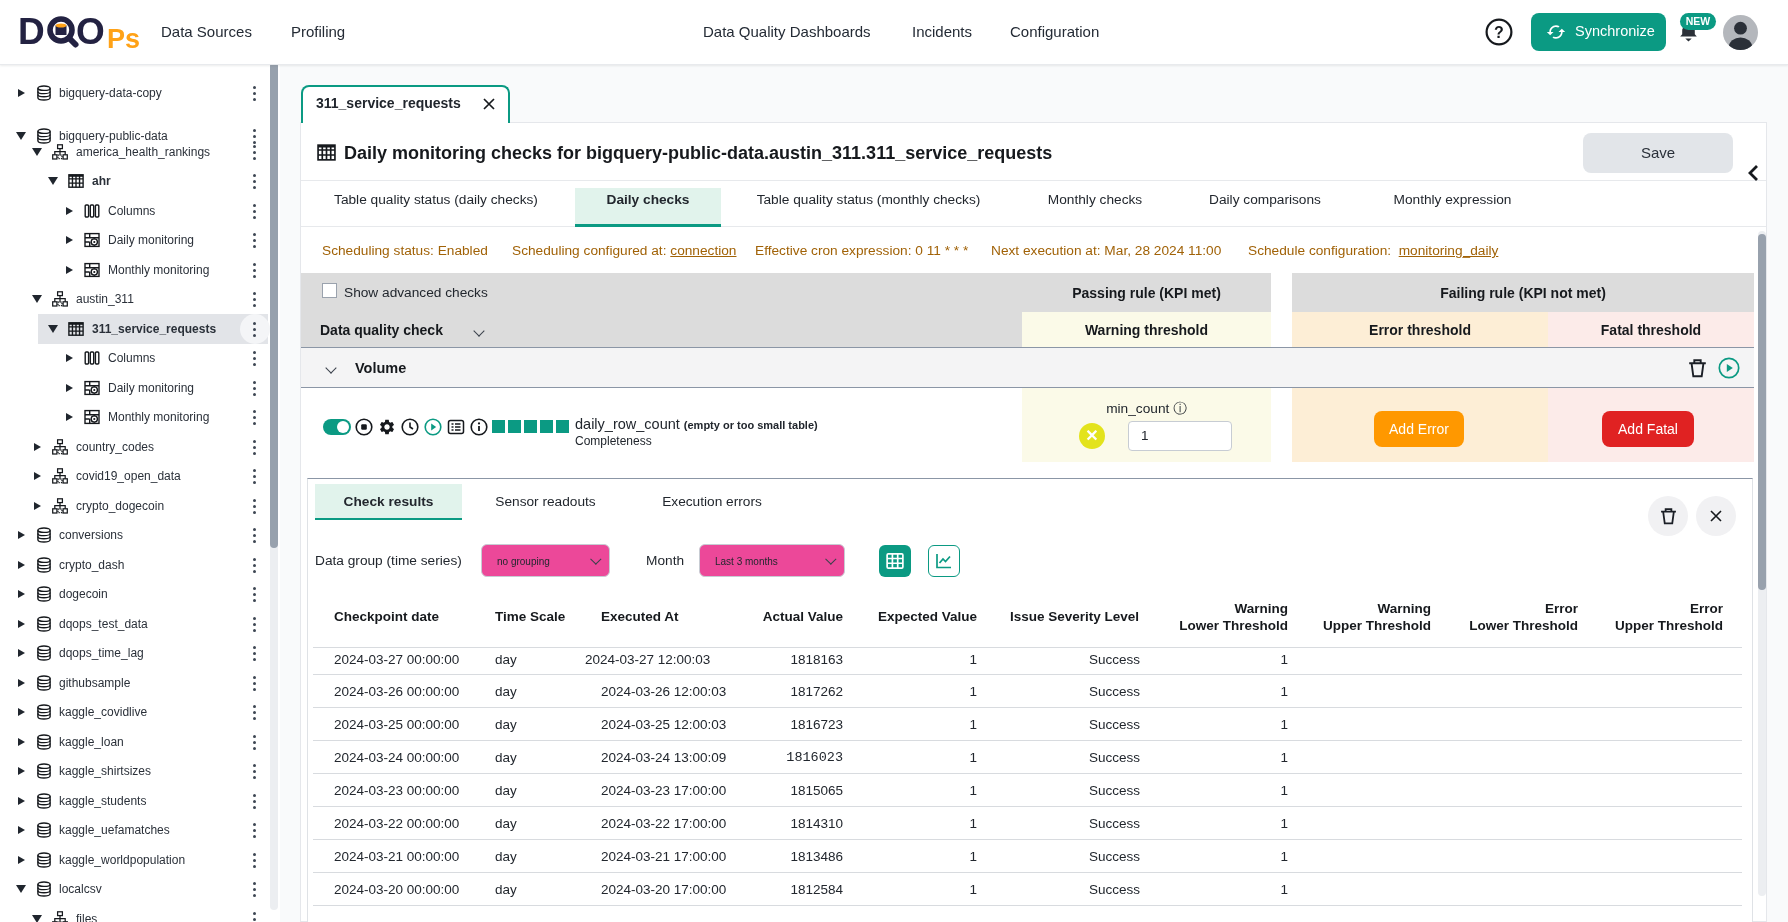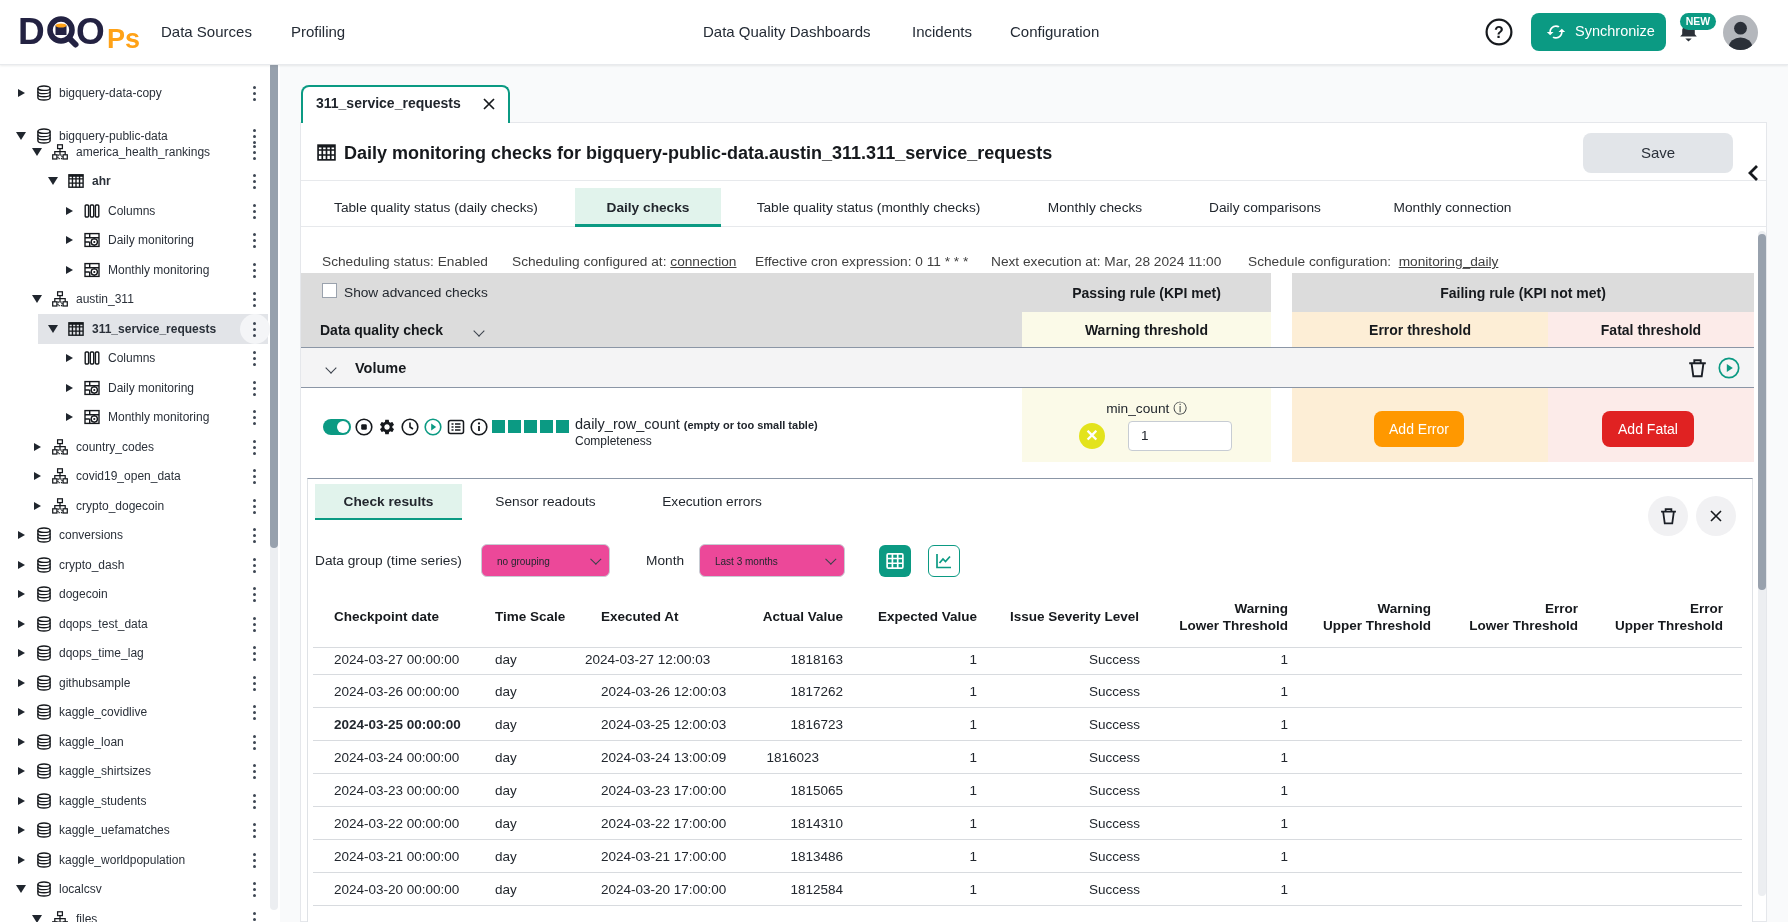--- a/index.html
+++ b/index.html
@@ -25,26 +25,26 @@
 #sscroll{position:absolute;left:270px;top:62px;width:8px;height:848px;background:#eceef1;border-radius:4px;}
 #sscrollthumb{position:absolute;left:270px;top:62px;width:8px;height:486px;background:#98a1ad;border-radius:4px;}
 
 #tab311{position:absolute;left:301px;top:85px;width:209px;height:38px;background:#fff;border:2px solid #0b9a83;border-bottom:none;border-radius:8px 8px 0 0;z-index:3;}
 #tab311 .t{position:absolute;left:13px;top:8px;font-size:14px;font-weight:bold;color:#21262d;}
 #panel{position:absolute;left:300px;top:122px;width:1467px;height:800px;background:#fff;border:1px solid #e5e7eb;}
 
 #ttl{position:absolute;left:344px;top:143px;font-size:18px;font-weight:bold;color:#16191d;}
 #savebtn{position:absolute;left:1583px;top:133px;width:150px;height:40px;background:#e2e5e9;border-radius:8px;text-align:center;line-height:40px;font-size:15px;color:#2a3039;}
 
-.mtab{position:absolute;top:188px;height:39px;line-height:39px;font-size:13.7px;color:#22272e;text-align:center;}
+.mtab{position:absolute;top:180px;height:39px;line-height:39px;font-size:13.7px;color:#22272e;text-align:center;}
 #mtabline{position:absolute;left:301px;top:226px;width:1465px;height:1px;background:#e7e9ec;}
 #mtabact{position:absolute;left:575px;top:188px;width:146px;height:39px;background:#e1f3ec;}
 #mtabactline{position:absolute;left:575px;top:224px;width:146px;height:3px;background:#0b9a83;}
 
-.sched{position:absolute;top:254px;font-size:13.7px;color:#404040;white-space:nowrap;}
+.sched{position:absolute;top:243px;font-size:13.7px;color:#a16207;white-space:nowrap;}
 
 #hdr1{position:absolute;left:301px;top:273px;width:970px;height:39px;background:#dcdcdc;}
 #hdr1b{position:absolute;left:1292px;top:273px;width:462px;height:39px;background:#dcdcdc;}
 #hdr2l{position:absolute;left:301px;top:312px;width:721px;height:36px;background:#dcdcdc;}
 .wcol{background:#fbfae8;}
 .ecol{background:#fdeed6;}
 .fcol{background:#fcebe9;}
 .hbold{font-weight:bold;font-size:14px;color:#16191d;}
 
 #volrow{position:absolute;left:301px;top:347px;width:1453px;height:41px;background:#f4f4f5;border-top:1.5px solid #8b96a6;}
@@ -532,21 +532,21 @@
     <path d="M11 2L4 9l7 7"></path>
   </svg>
 <div id="mtabline"></div>
 <div id="mtabact"></div>
 <div id="mtabactline"></div>
 <div class="mtab" style="left:332px;width:208px;">Table quality status (daily checks)</div>
 <div class="mtab" style="left:575px;width:146px;font-weight:bold;">Daily checks</div>
 <div class="mtab" style="left:754px;width:229px;">Table quality status (monthly checks)</div>
 <div class="mtab" style="left:1047px;width:96px;">Monthly checks</div>
 <div class="mtab" style="left:1207px;width:116px;">Daily comparisons</div>
-<div class="mtab" style="left:1385px;width:135px;">Monthly connection</div>
+<div class="mtab" style="left:1385px;width:135px;">Monthly expression</div>
 <div class="sched" style="left:322px;">Scheduling status: Enabled</div>
 <div class="sched" style="left:512px;">Scheduling configured at: <u>connection</u></div>
 <div class="sched" style="left:755px;">Effective cron expression: 0 11 * * *</div>
 <div class="sched" style="left:991px;">Next execution at: Mar, 28 2024 11:00</div>
 <div class="sched" style="left:1248px;text-align:right;">Schedule configuration:&nbsp; <u>monitoring_daily</u></div>
 
 <div id="hdr1"></div>
 <div id="hdr1b"></div>
 <div id="hdr2l"></div>
 <div class="abs wcol" id="wcol" style="left:1022px;top:312px;width:249px;height:36px;"></div>
@@ -675,33 +675,33 @@
 <div class="rrow" style="top:674px;">
 <span style="left:21px;">2024-03-26 00:00:00</span>
     <span style="left:182px;">day</span>
     <span style="left:288px;">2024-03-26 12:00:03</span>
     <span style="right:899px;">1817262</span>
     <span style="right:765px;">1</span>
     <span style="left:700px;width:203px;text-align:center;">Success</span>
     <span style="right:454px;">1</span>
 </div>
 <div class="rrow" style="top:707px;">
-<span style="left:21px;font-weight:bold;">2024-03-25 00:00:00</span>
+<span style="left:21px;">2024-03-25 00:00:00</span>
     <span style="left:182px;">day</span>
     <span style="left:288px;">2024-03-25 12:00:03</span>
     <span style="right:899px;">1816723</span>
     <span style="right:765px;">1</span>
     <span style="left:700px;width:203px;text-align:center;">Success</span>
     <span style="right:454px;">1</span>
 </div>
 <div class="rrow" style="top:740px;">
 <span style="left:21px;">2024-03-24 00:00:00</span>
     <span style="left:182px;">day</span>
     <span style="left:288px;">2024-03-24 13:00:09</span>
-    <span style="right:923px;">1816023</span>
+    <span style="right:899px;font-family:Liberation Mono, monospace;">1816023</span>
     <span style="right:765px;">1</span>
     <span style="left:700px;width:203px;text-align:center;">Success</span>
     <span style="right:454px;">1</span>
 </div>
 <div class="rrow" style="top:773px;">
 <span style="left:21px;">2024-03-23 00:00:00</span>
     <span style="left:182px;">day</span>
     <span style="left:288px;">2024-03-23 17:00:00</span>
     <span style="right:899px;">1815065</span>
     <span style="right:765px;">1</span>

